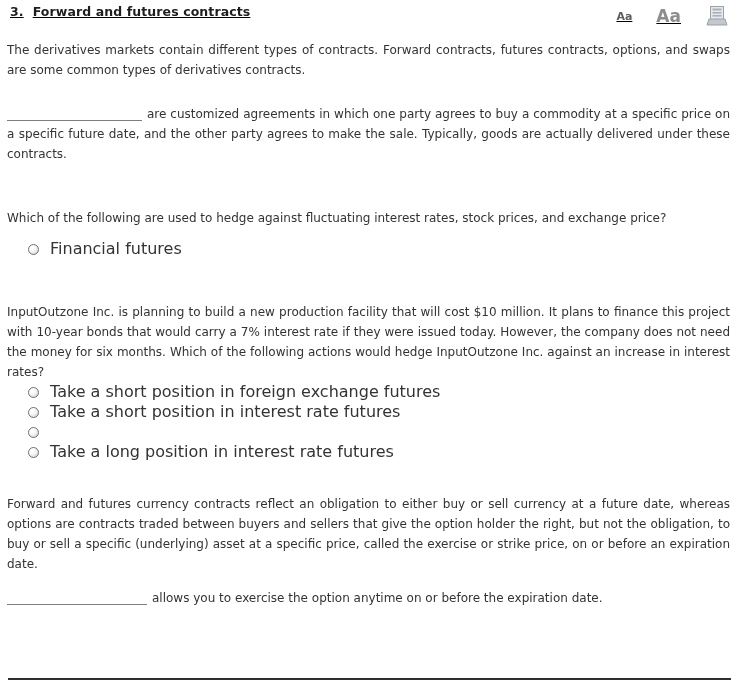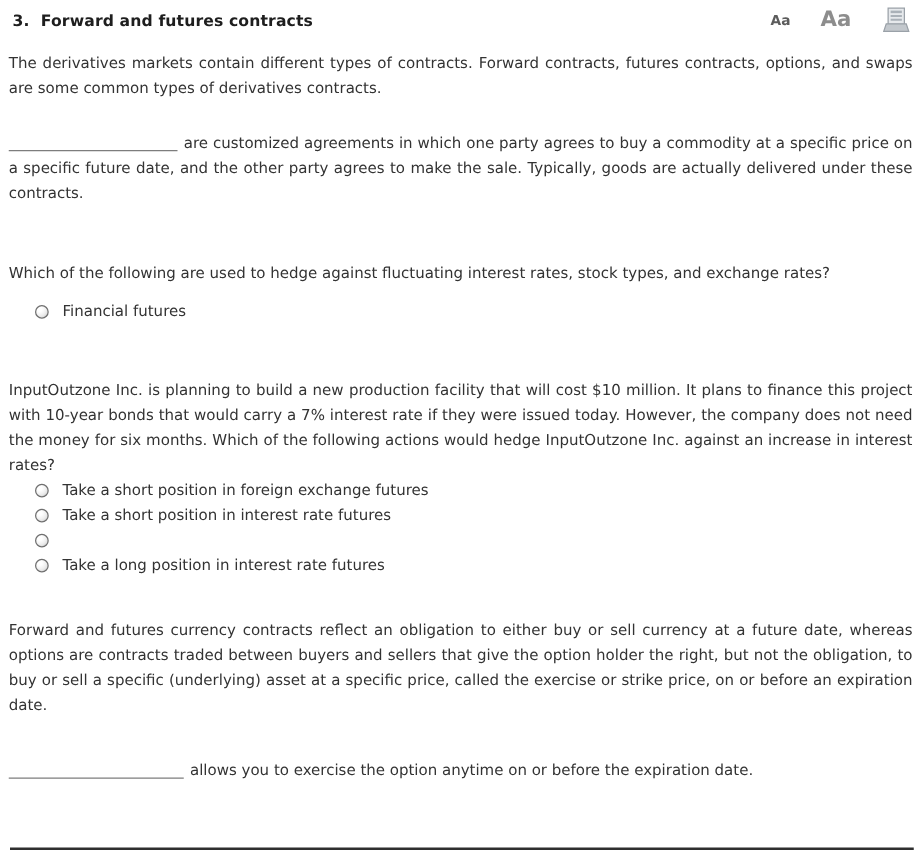--- a/index.html
+++ b/index.html
@@ -7,22 +7,23 @@
     width: 737px; height: 680px;
     background: #ffffff;
     font-family: "DejaVu Sans", "Liberation Sans", sans-serif;
     overflow: hidden;
   }
   .page { position: relative; width: 737px; height: 680px; }
 
   
   .header {
     height: 28px;
-    display: flex; align-items: center; justify-content: space-between;
+    display: flex; justify-content: space-between;
     padding: 4px 8px 0 10px;
+    text-decoration: underline;
   }
   .header-title {
     font-size: 12.5px; font-weight: bold; color: #1e1e1e;
     letter-spacing: 0.1px;
   }
   .header-title .qnum { margin-right: 9px; }
   .header-controls { display: flex; align-items: center; gap: 24px; }
   .aa-small { font-size: 11px; font-weight: bold; color: #5c5c5c; cursor: pointer; }
   .aa-large { font-size: 17px; font-weight: bold; color: #8d8d8d; cursor: pointer; }
   .print-btn { cursor: pointer; display: inline-flex; }
@@ -31,21 +32,21 @@
   .content { padding: 0 7px; color: #333333; font-size: 12px; line-height: 20px; }
   .para { text-align: justify; }
 
   .p-intro   { margin-top: 12px; }
   .p-blank1  { margin-top: 24px; }
   .p-q1      { margin-top: 44px; }
   .opts-q1   { margin-top: 11px; }
   .p-q2      { margin-top: 43px; }
   .opts-q2   { }
   .p-passage { margin-top: 32px; }
-  .p-blank2  { margin-top: 32px; }
+  .p-blank2  { margin-top: 14px; }
 
   .blank {
     display: inline-block;
     height: 16px;
     border-bottom: 1px solid #7d7d7d;
     vertical-align: -3px;
     margin-right: 5px;
     cursor: pointer;
   }
   .blank.w1 { width: 135px; }
@@ -54,21 +55,21 @@
   .opt-row { display: flex; align-items: center; height: 20px; }
   .radio {
     width: 11px; height: 11px;
     margin-left: 21px; margin-right: 11px;
     border: 1px solid #6f6f6f;
     border-radius: 50%;
     background: radial-gradient(circle at 32% 28%, #ffffff 20%, #efefef 55%, #c9c9c9 100%);
     flex: 0 0 auto;
     cursor: pointer;
   }
-  .opt-label { color: #333333; font-size: 12px; }
+  .opt-label { color: #333333; font-size: 16px; }
 
   .bottom-rule {
     position: absolute;
     left: 8px; right: 6px; bottom: 0;
     height: 2px;
     background: #2f2f2f;
   }
 </style>
 </head>
 <body>
@@ -93,21 +94,21 @@
       </span>
     </div>
   </div>
 
   <div class="content">
 
     <p class="para p-intro">The derivatives markets contain different types of contracts. Forward contracts, futures contracts, options, and swaps are some common types of derivatives contracts.</p>
 
     <p class="para p-blank1"><span class="blank w1"></span><span>are customized agreements in which one party agrees to buy a commodity at a specific price on a specific future date, and the other party agrees to make the sale. Typically, goods are actually delivered under these contracts.</span></p>
 
-    <p class="para p-q1">Which of the following are used to hedge against fluctuating interest rates, stock types, and exchange rates?</p>
+    <p class="para p-q1">Which of the following are used to hedge against fluctuating interest rates, stock prices, and exchange price?</p>
 
     <div class="opts-q1">
       <div class="opt-row">
         <span class="radio"></span>
         <span class="opt-label">Financial futures</span>
       </div>
     </div>
 
     <p class="para p-q2">InputOutzone Inc. is planning to build a new production facility that will cost $10 million. It plans to finance this project with 10-year bonds that would carry a 7% interest rate if they were issued today. However, the company does not need the money for six months. Which of the following actions would hedge InputOutzone Inc. against an increase in interest rates?</p>
 

